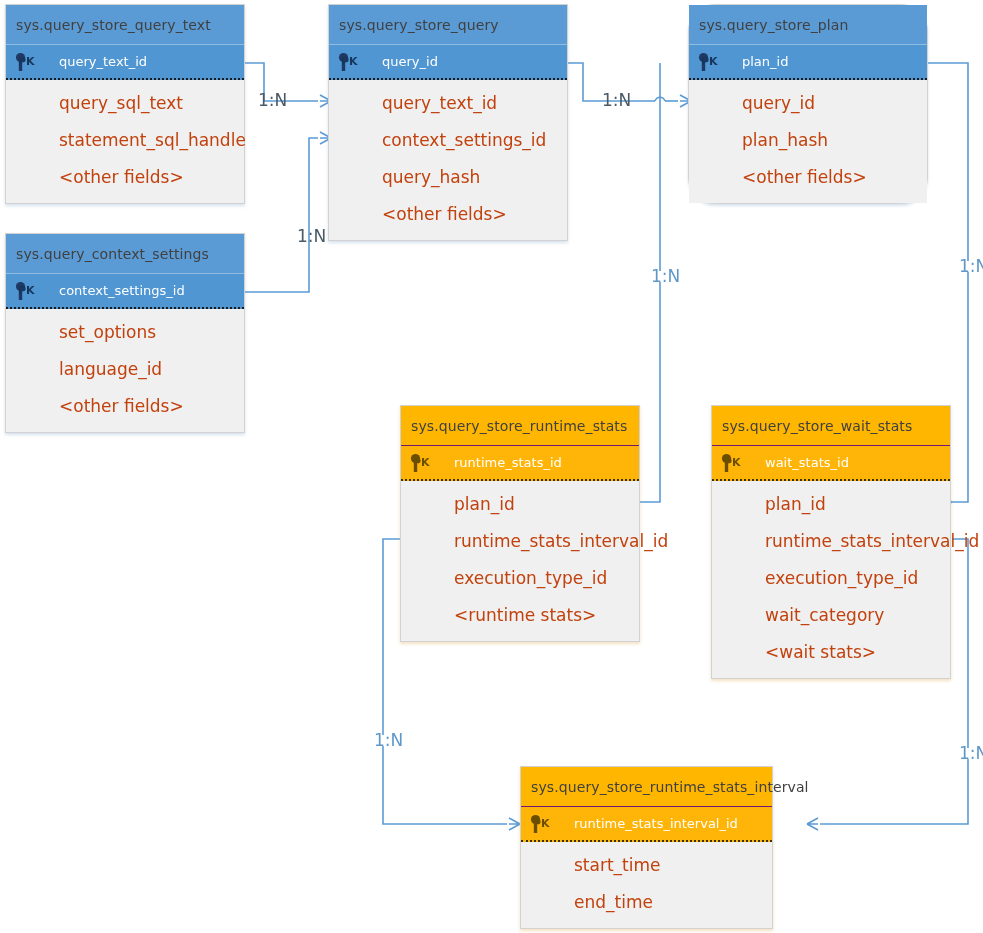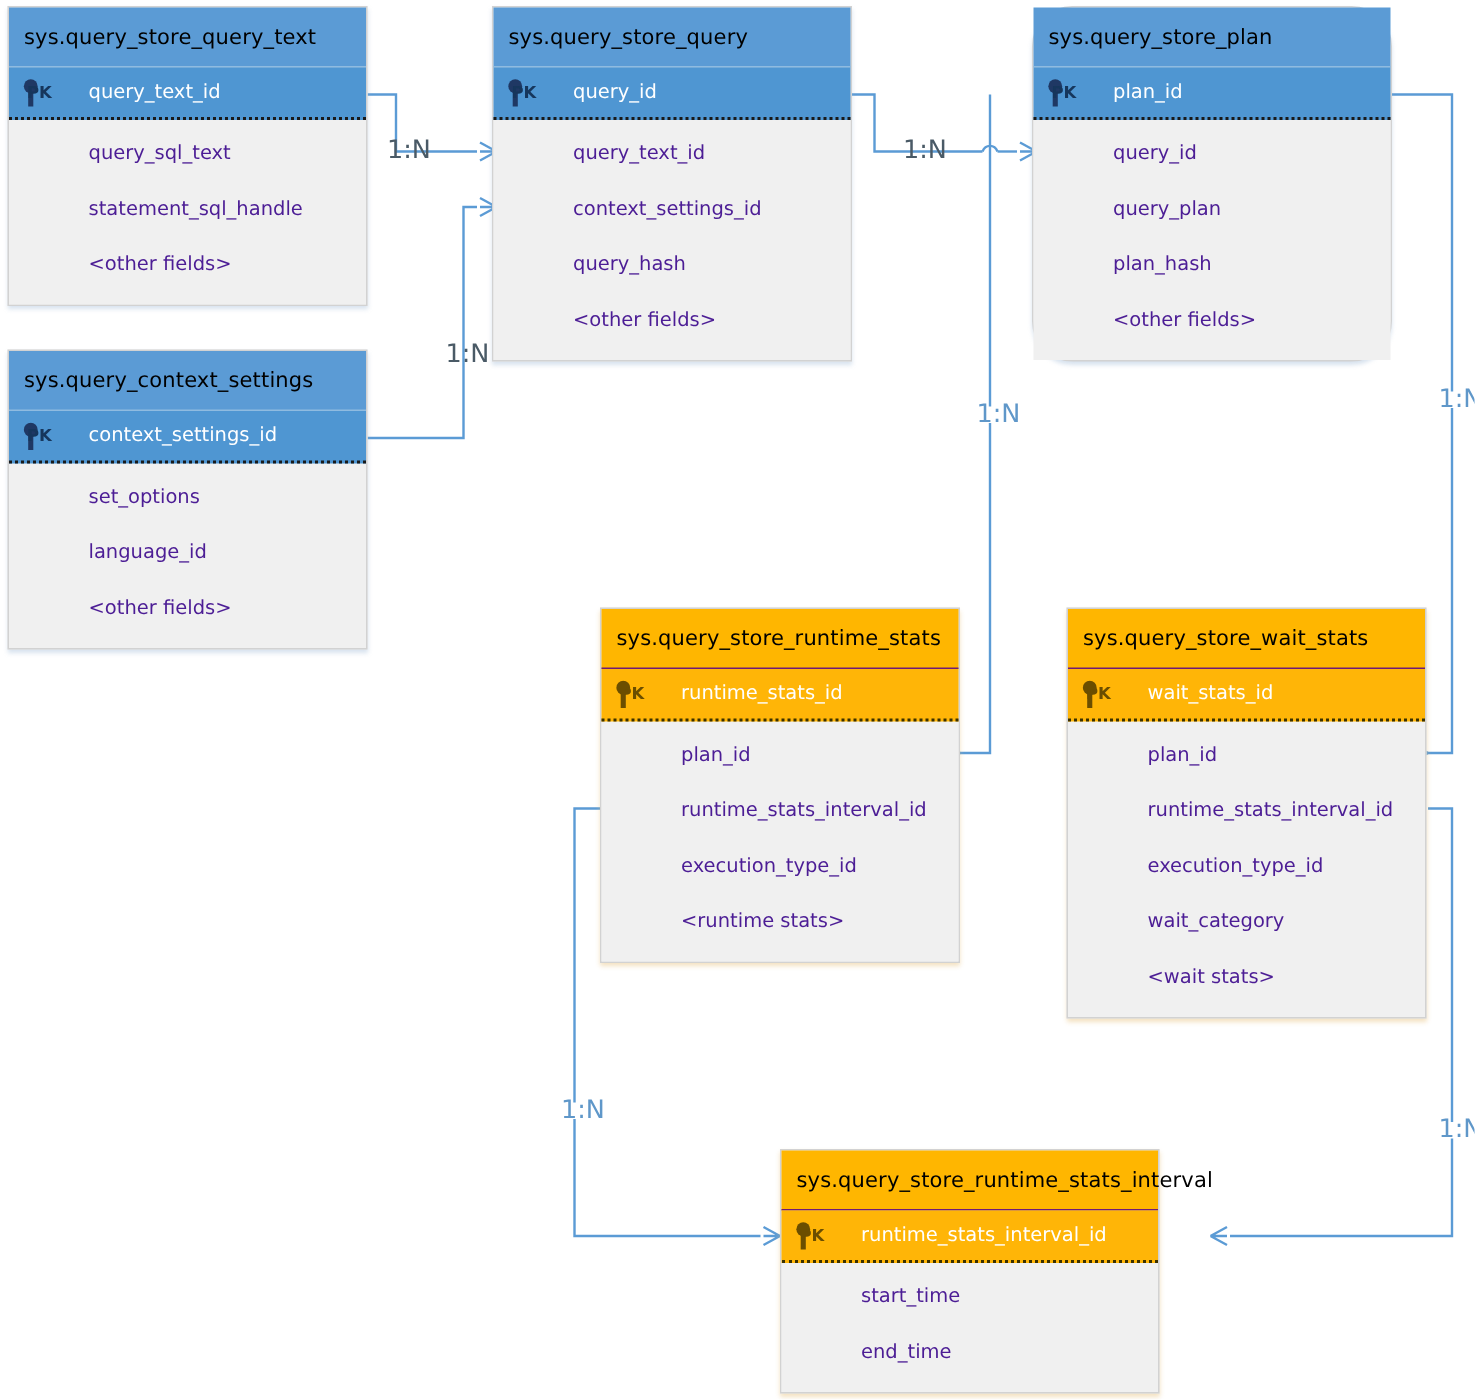--- a/index.html
+++ b/index.html
@@ -16,21 +16,21 @@
     position:absolute;
     box-sizing:border-box;
     background:#f0f0f0;
     box-shadow:0 2px 3px rgba(150,180,210,.38);
   }
   .entity .title{
     box-sizing:border-box;
     height:40px;
     display:flex;align-items:center;
     padding-left:10px;
-    color:#000000;
+    color:#404040;
     font-size:14px;
     letter-spacing:.1px;
     white-space:nowrap;
   }
   .entity .pkrow{
     box-sizing:border-box;
     height:35px;
     display:flex;align-items:center;
     position:relative;
   }
@@ -38,22 +38,22 @@
     box-sizing:border-box;
     background:#f0f0f0;
     padding-top:4px;
     padding-bottom:8px;
   }
   .entity .field{
     box-sizing:border-box;
     height:37px;
     display:flex;align-items:center;
     padding-left:53px;
-    color:#4c1d95;
-    font-size:13px;
+    color:#c2410c;
+    font-size:17px;
     white-space:nowrap;
   }
   .entity .pk-label{
     width:53px;
     display:flex;align-items:center;
     padding-left:12px;
     box-sizing:border-box;
     font-size:11px;
     position:relative;
   }
@@ -191,21 +191,20 @@
     <div class="pkrow">
       <svg class="keyicon" viewBox="0 0 13 19">
         <circle class="keyglyph" cx="6.5" cy="5" r="4.6"></circle>
         <rect class="keyglyph" x="4.8" y="5" width="3.4" height="13.5"></rect>
       </svg>
       <div class="pk-label">PK</div>
       <div class="pk-name">plan_id</div>
     </div>
     <div class="fields">
       <div class="field">query_id</div>
-      <div class="field">query_plan</div>
       <div class="field">plan_hash</div>
       <div class="field">&lt;other fields&gt;</div>
     </div>
   </div>
 
   <div class="entity blue" style="left:5px;top:233px;width:240px;">
     <div class="title">sys.query_context_settings</div>
     <div class="pkrow">
       <svg class="keyicon" viewBox="0 0 13 19">
         <circle class="keyglyph" cx="6.5" cy="5" r="4.6"></circle>

